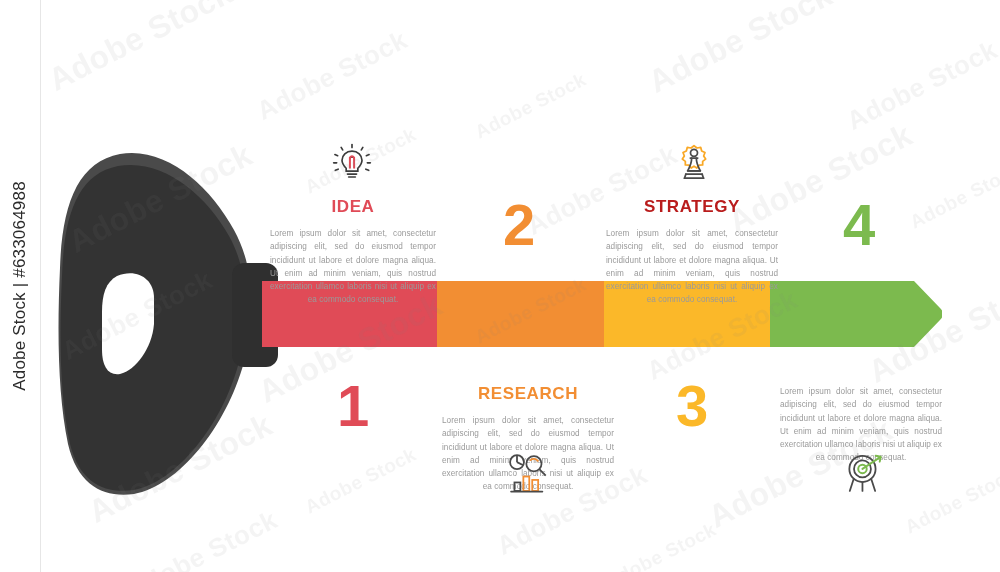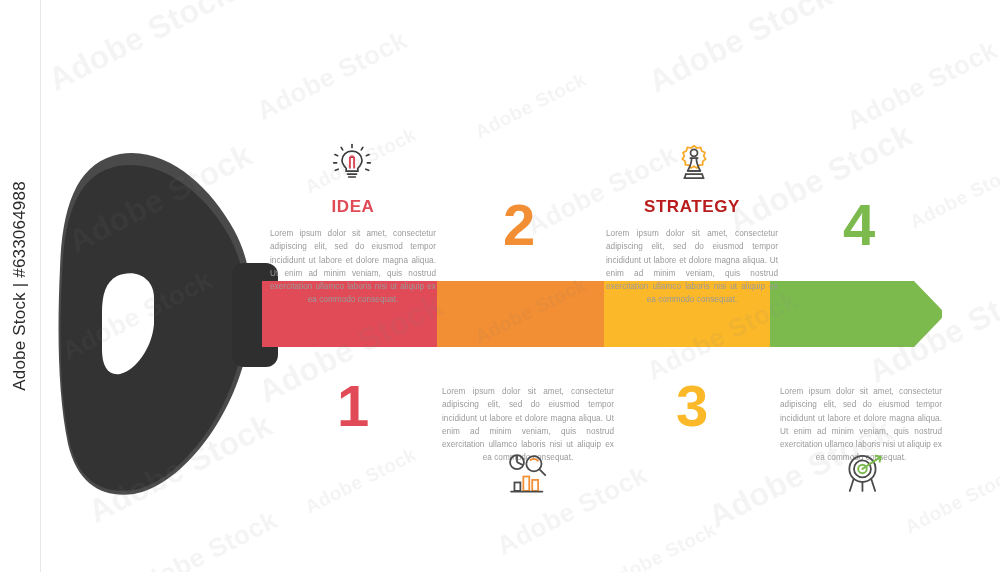--- a/index.html
+++ b/index.html
@@ -179,20 +179,21 @@
     </g>
   </svg>
   <div class="block t-center" style="left:594px;top:186px;width:196px;">
     <p class="blk-title" style="color:#b91c1c;">STRATEGY</p>
     <p class="blk-body">Lorem ipsum dolor sit amet, consectetur adipiscing elit, sed do eiusmod tempor incididunt ut labore et dolore magna aliqua. Ut enim ad minim veniam, quis nostrud exercitation ullamco laboris nisi ut aliquip ex ea commodo consequat.</p>
   </div>
   <div class="num" style="left:843px;top:196px;color:#7CBA4E;">4</div>
 
   <div class="num" style="left:337px;top:377px;color:#E04B57;">1</div>
   <div class="block t-center" style="left:430px;top:373px;width:196px;">
+    <p class="blk-title" style="color:#F28E33;">RESEARCH</p>
     <p class="blk-body">Lorem ipsum dolor sit amet, consectetur adipiscing elit, sed do eiusmod tempor incididunt ut labore et dolore magna aliqua. Ut enim ad minim veniam, quis nostrud exercitation ullamco laboris nisi ut aliquip ex ea commodo consequat.</p>
   </div>
   <svg class="ico" style="left:506px;top:452px;width:44px;height:44px;" viewBox="0 0 52 52">
     <g stroke="#4a4a4a" stroke-width="2.1" fill="none">
       <circle cx="13" cy="12" r="8.2"></circle>
       <path d="M13 12 L13 3.8"></path>
       <path d="M13 12 L20.4 15.6"></path>
       <circle cx="33" cy="14" r="9"></circle>
       <path d="M39.6 20.6 L47 28"></path>
     </g>

